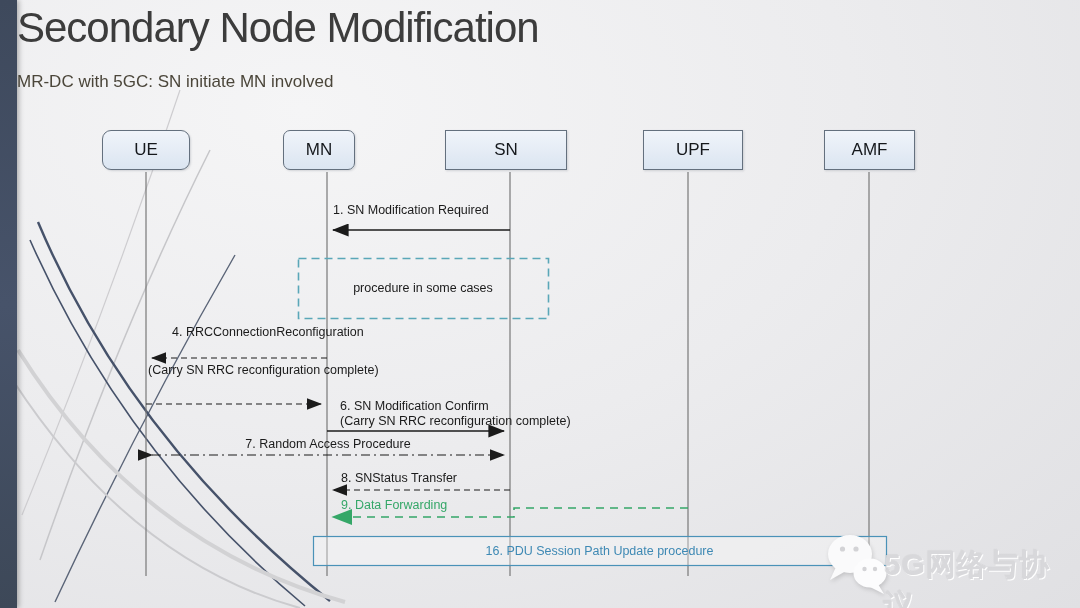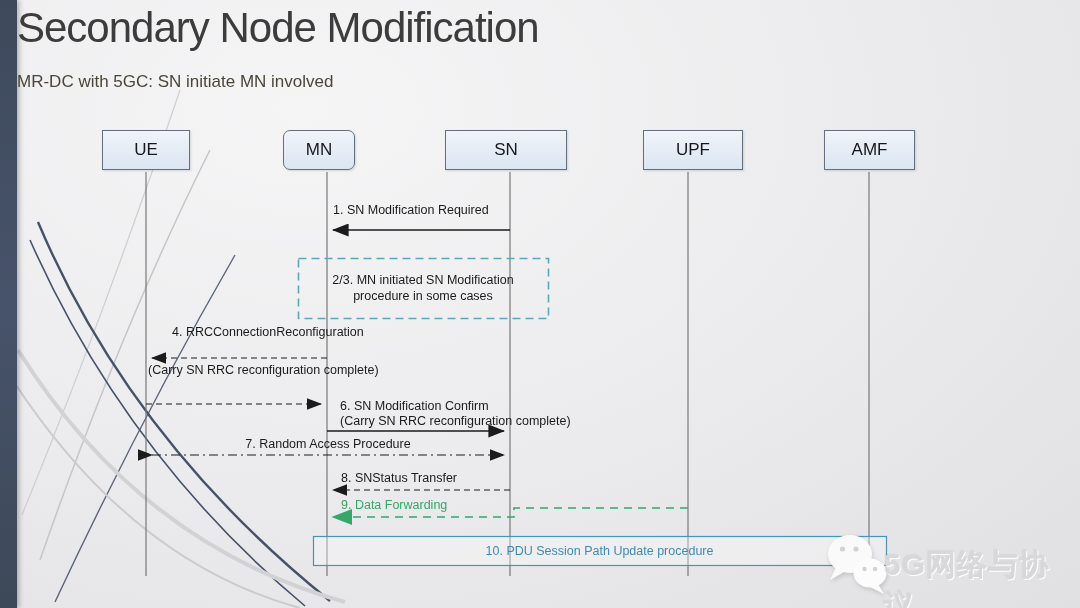--- a/index.html
+++ b/index.html
@@ -100,40 +100,39 @@
 
   <line x1="152" y1="455" x2="504" y2="455" stroke="#1b1b1b" stroke-width="1.2" stroke-dasharray="9 4 2 4" marker-start="url(#arrB)" marker-end="url(#arrB)"></line>
 
   <line x1="510" y1="490" x2="333" y2="490" stroke="#1b1b1b" stroke-width="1.2" stroke-dasharray="6 4" marker-end="url(#arrB)"></line>
 
   <path d="M688,508 L514,508 L514,517 L333,517" fill="none" stroke="#35a768" stroke-width="1.6" stroke-dasharray="8 6" marker-end="url(#arrG)"></path>
 
   <rect x="313.5" y="536.5" width="573" height="29" fill="rgba(252,252,253,0.35)" stroke="#4a92b8" stroke-width="1.2"></rect>
 </svg>
 
-<div class="actor" style="left:102px;width:88px;">
+<div class="actor" style="left:102px;width:88px;border-radius:9px;">
     <span>UE</span>
   </div>
 <div class="actor" style="left:283px;width:72px;border-radius:7px;">
     <span>MN</span>
   </div>
 <div class="actor" style="left:445px;width:122px;">
     <span>SN</span>
   </div>
 <div class="actor" style="left:643px;width:100px;text-align:right;">
     <span>UPF</span>
   </div>
 <div class="actor" style="left:824px;width:91px;">
     <span>AMF</span>
   </div>
 
 <div class="lbl" style="left:333px;top:203px;">1. SN Modification Required</div>
 
 <div class="notebox-text">
-  <span>2/3. MN initiated SN Modification</span>
   <span>procedure in some cases</span>
 </div>
 
 <div class="lbl" style="left:160px;top:325px;margin-left:12px;">
   <div>4. RRCConnectionReconfiguration</div>
 </div>
 
 <div class="lbl" style="left:148px;top:363px;">
   <div>(Carry SN RRC reconfiguration complete)</div>
 </div>
@@ -142,21 +141,21 @@
   <div>6. SN Modification Confirm</div>
   <div>(Carry SN RRC reconfiguration complete)</div>
 </div>
 
 <div class="lbl" style="left:146px;top:437px;width:364px;text-align:center;">7. Random Access Procedure</div>
 
 <div class="lbl" style="left:341px;top:471px;">8. SNStatus Transfer</div>
 
 <div class="lbl green" style="left:341px;top:498px;">9. Data Forwarding</div>
 
-<div class="procbox-text">10. PDU Session Path Update procedure</div>
+<div class="procbox-text">16. PDU Session Path Update procedure</div>
 
 <svg class="wechat-icon" width="62" height="64" viewBox="0 0 62 64">
   <ellipse cx="24" cy="22" rx="22" ry="19" fill="#fafafb"></ellipse>
   <polygon points="10,35 4,48 20,39" fill="#fafafb"></polygon>
   <circle cx="16.5" cy="17" r="2.6" fill="#d3d3d6"></circle>
   <circle cx="30" cy="17" r="2.6" fill="#d3d3d6"></circle>
   <ellipse cx="44" cy="41" rx="16.5" ry="14.5" fill="#fcfcfd"></ellipse>
   <polygon points="52,52 58,62 44,55" fill="#fcfcfd"></polygon>
   <circle cx="38.5" cy="37" r="2.2" fill="#d3d3d6"></circle>
   <circle cx="49" cy="37" r="2.2" fill="#d3d3d6"></circle>

